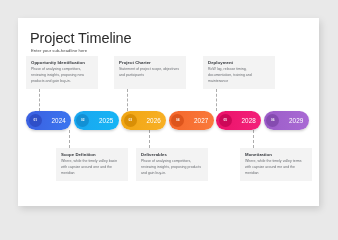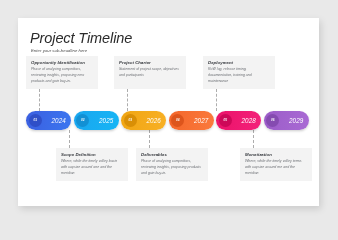--- a/index.html
+++ b/index.html
@@ -6,21 +6,20 @@
   html, body {
     width: 338px; height: 225px;
     overflow: hidden;
     background: #e9e9e9;
     font-family: "Liberation Sans", sans-serif;
   }
   #stage {
     position: relative;
     width: 338px; height: 225px;
     background: #e9e9e9;
-    font-style: italic;
   }
   
   #slide {
     position: absolute;
     left: 18px; top: 18px;
     width: 301px; height: 188px;
     background: #ffffff;
     box-shadow: 2px 3px 7px rgba(0,0,0,0.13);
   }
   

